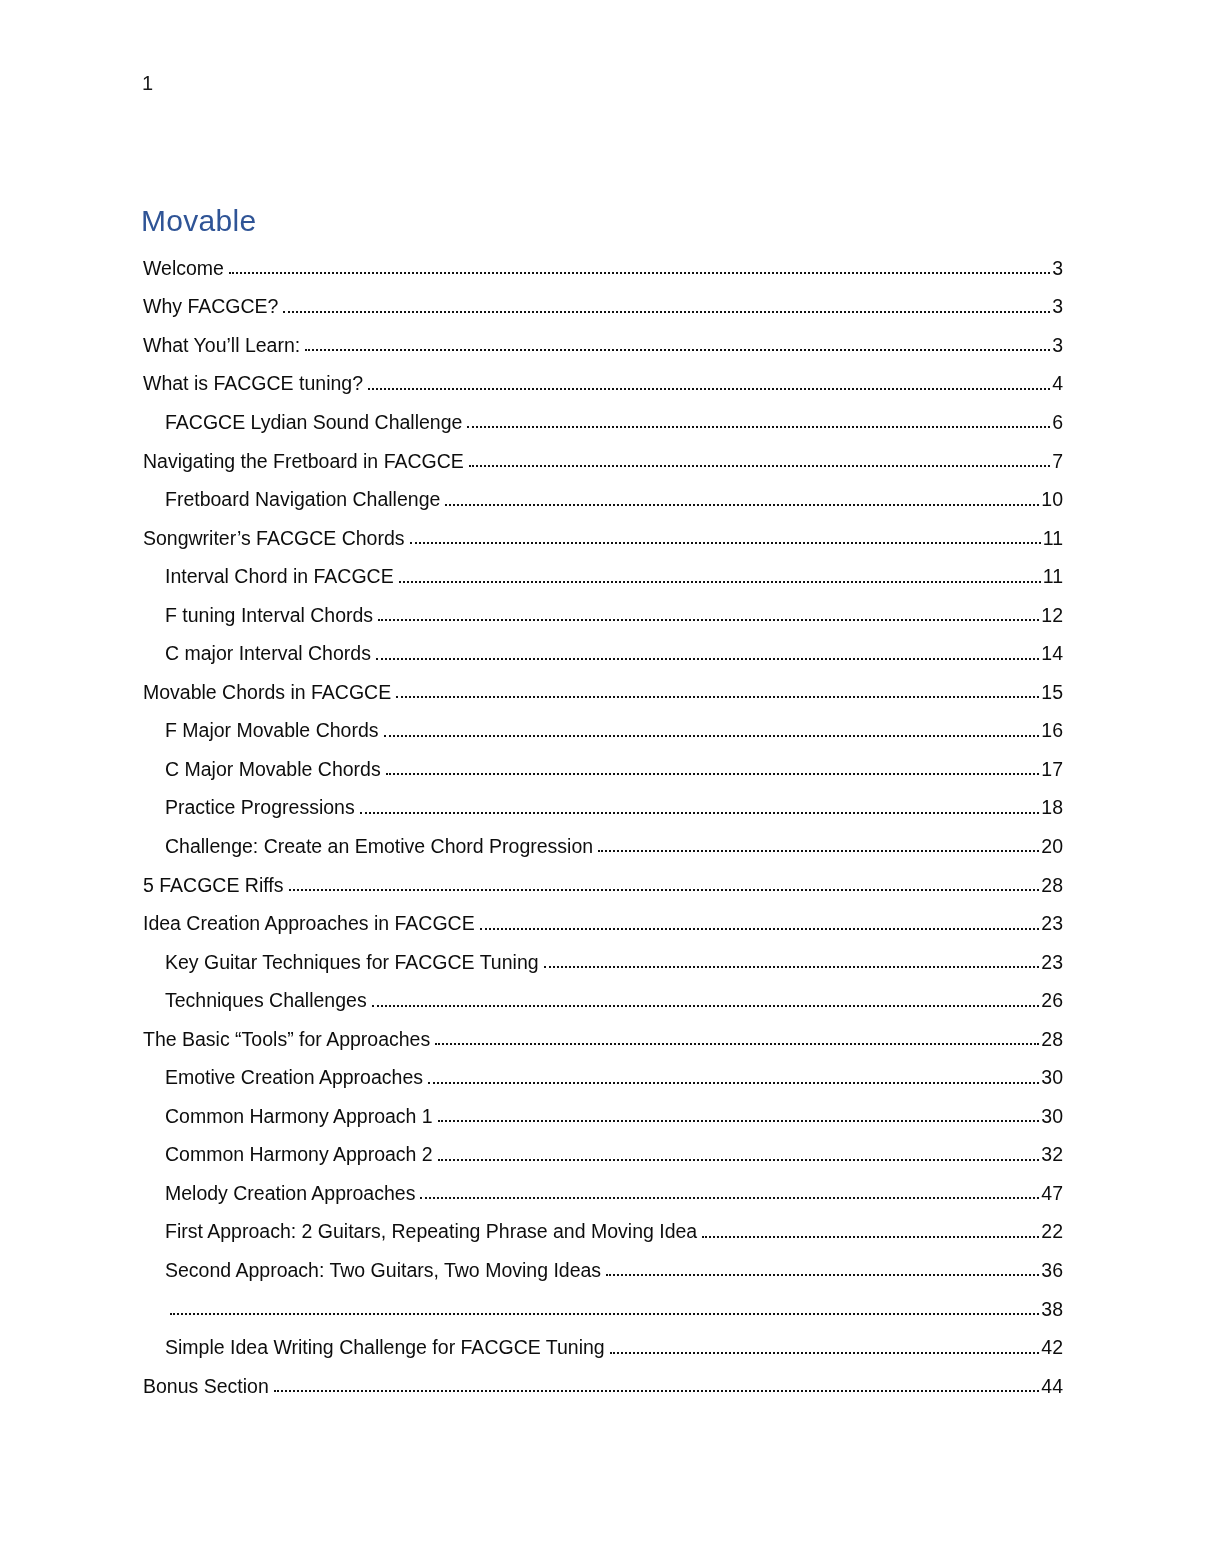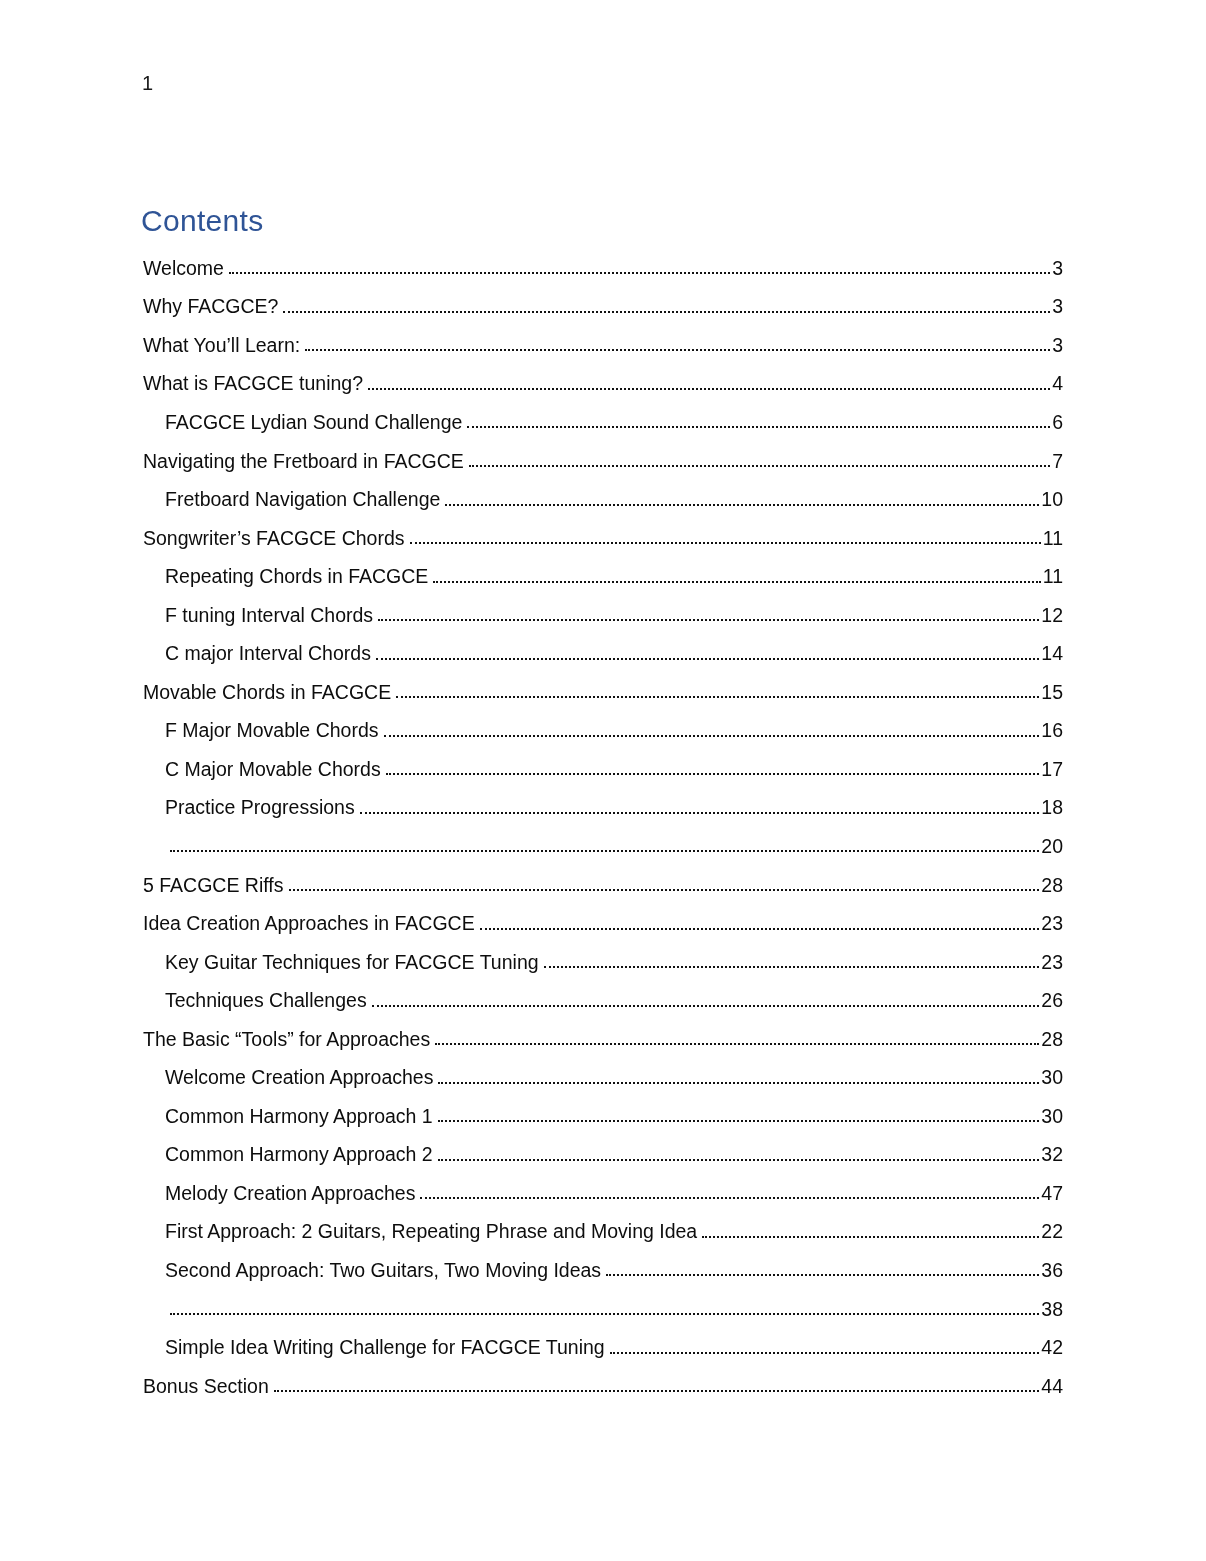--- a/index.html
+++ b/index.html
@@ -74,21 +74,21 @@
     flex: 0 0 auto;
     text-align: right;
   }
 </style>
 </head>
 <body>
 
 <div class="sheet">
   <div class="pagenum">1</div>
 
-  <h1 class="toc-heading" style="color: rgb(47, 84, 150);">Contents</h1>
+  <h1 class="toc-heading" style="color: rgb(47, 84, 150);">Movable</h1>
 
   <div class="toc-list" id="toc-list">
       <div class="toc-row">
         <span class="toc-title">Welcome</span>
         <span class="leader"></span>
         <span class="toc-page">3</span>
       </div>
       <div class="toc-row">
         <span class="toc-title">Why FACGCE?</span>
         <span class="leader"></span>
@@ -118,21 +118,21 @@
         <span class="toc-title">Fretboard Navigation Challenge</span>
         <span class="leader"></span>
         <span class="toc-page">10</span>
       </div>
       <div class="toc-row">
         <span class="toc-title">Songwriter’s FACGCE Chords</span>
         <span class="leader"></span>
         <span class="toc-page">11</span>
       </div>
       <div class="toc-row lvl2">
-        <span class="toc-title">Repeating Chords in FACGCE</span>
+        <span class="toc-title">Interval Chord in FACGCE</span>
         <span class="leader"></span>
         <span class="toc-page">11</span>
       </div>
       <div class="toc-row lvl2">
         <span class="toc-title">F tuning Interval Chords</span>
         <span class="leader"></span>
         <span class="toc-page">12</span>
       </div>
       <div class="toc-row lvl2">
         <span class="toc-title">C major Interval Chords</span>
@@ -153,20 +153,21 @@
         <span class="toc-title">C Major Movable Chords</span>
         <span class="leader"></span>
         <span class="toc-page">17</span>
       </div>
       <div class="toc-row lvl2">
         <span class="toc-title">Practice Progressions</span>
         <span class="leader"></span>
         <span class="toc-page">18</span>
       </div>
       <div class="toc-row lvl2">
+        <span class="toc-title">Challenge: Create an Emotive Chord Progression</span>
         <span class="leader"></span>
         <span class="toc-page">20</span>
       </div>
       <div class="toc-row">
         <span class="toc-title">5 FACGCE Riffs</span>
         <span class="leader"></span>
         <span class="toc-page">28</span>
       </div>
       <div class="toc-row">
         <span class="toc-title">Idea Creation Approaches in FACGCE</span>
@@ -182,21 +183,21 @@
         <span class="toc-title">Techniques Challenges</span>
         <span class="leader"></span>
         <span class="toc-page">26</span>
       </div>
       <div class="toc-row">
         <span class="toc-title">The Basic “Tools” for Approaches</span>
         <span class="leader"></span>
         <span class="toc-page">28</span>
       </div>
       <div class="toc-row lvl2">
-        <span class="toc-title">Welcome Creation Approaches</span>
+        <span class="toc-title">Emotive Creation Approaches</span>
         <span class="leader"></span>
         <span class="toc-page">30</span>
       </div>
       <div class="toc-row lvl2">
         <span class="toc-title">Common Harmony Approach 1</span>
         <span class="leader"></span>
         <span class="toc-page">30</span>
       </div>
       <div class="toc-row lvl2">
         <span class="toc-title">Common Harmony Approach 2</span>

